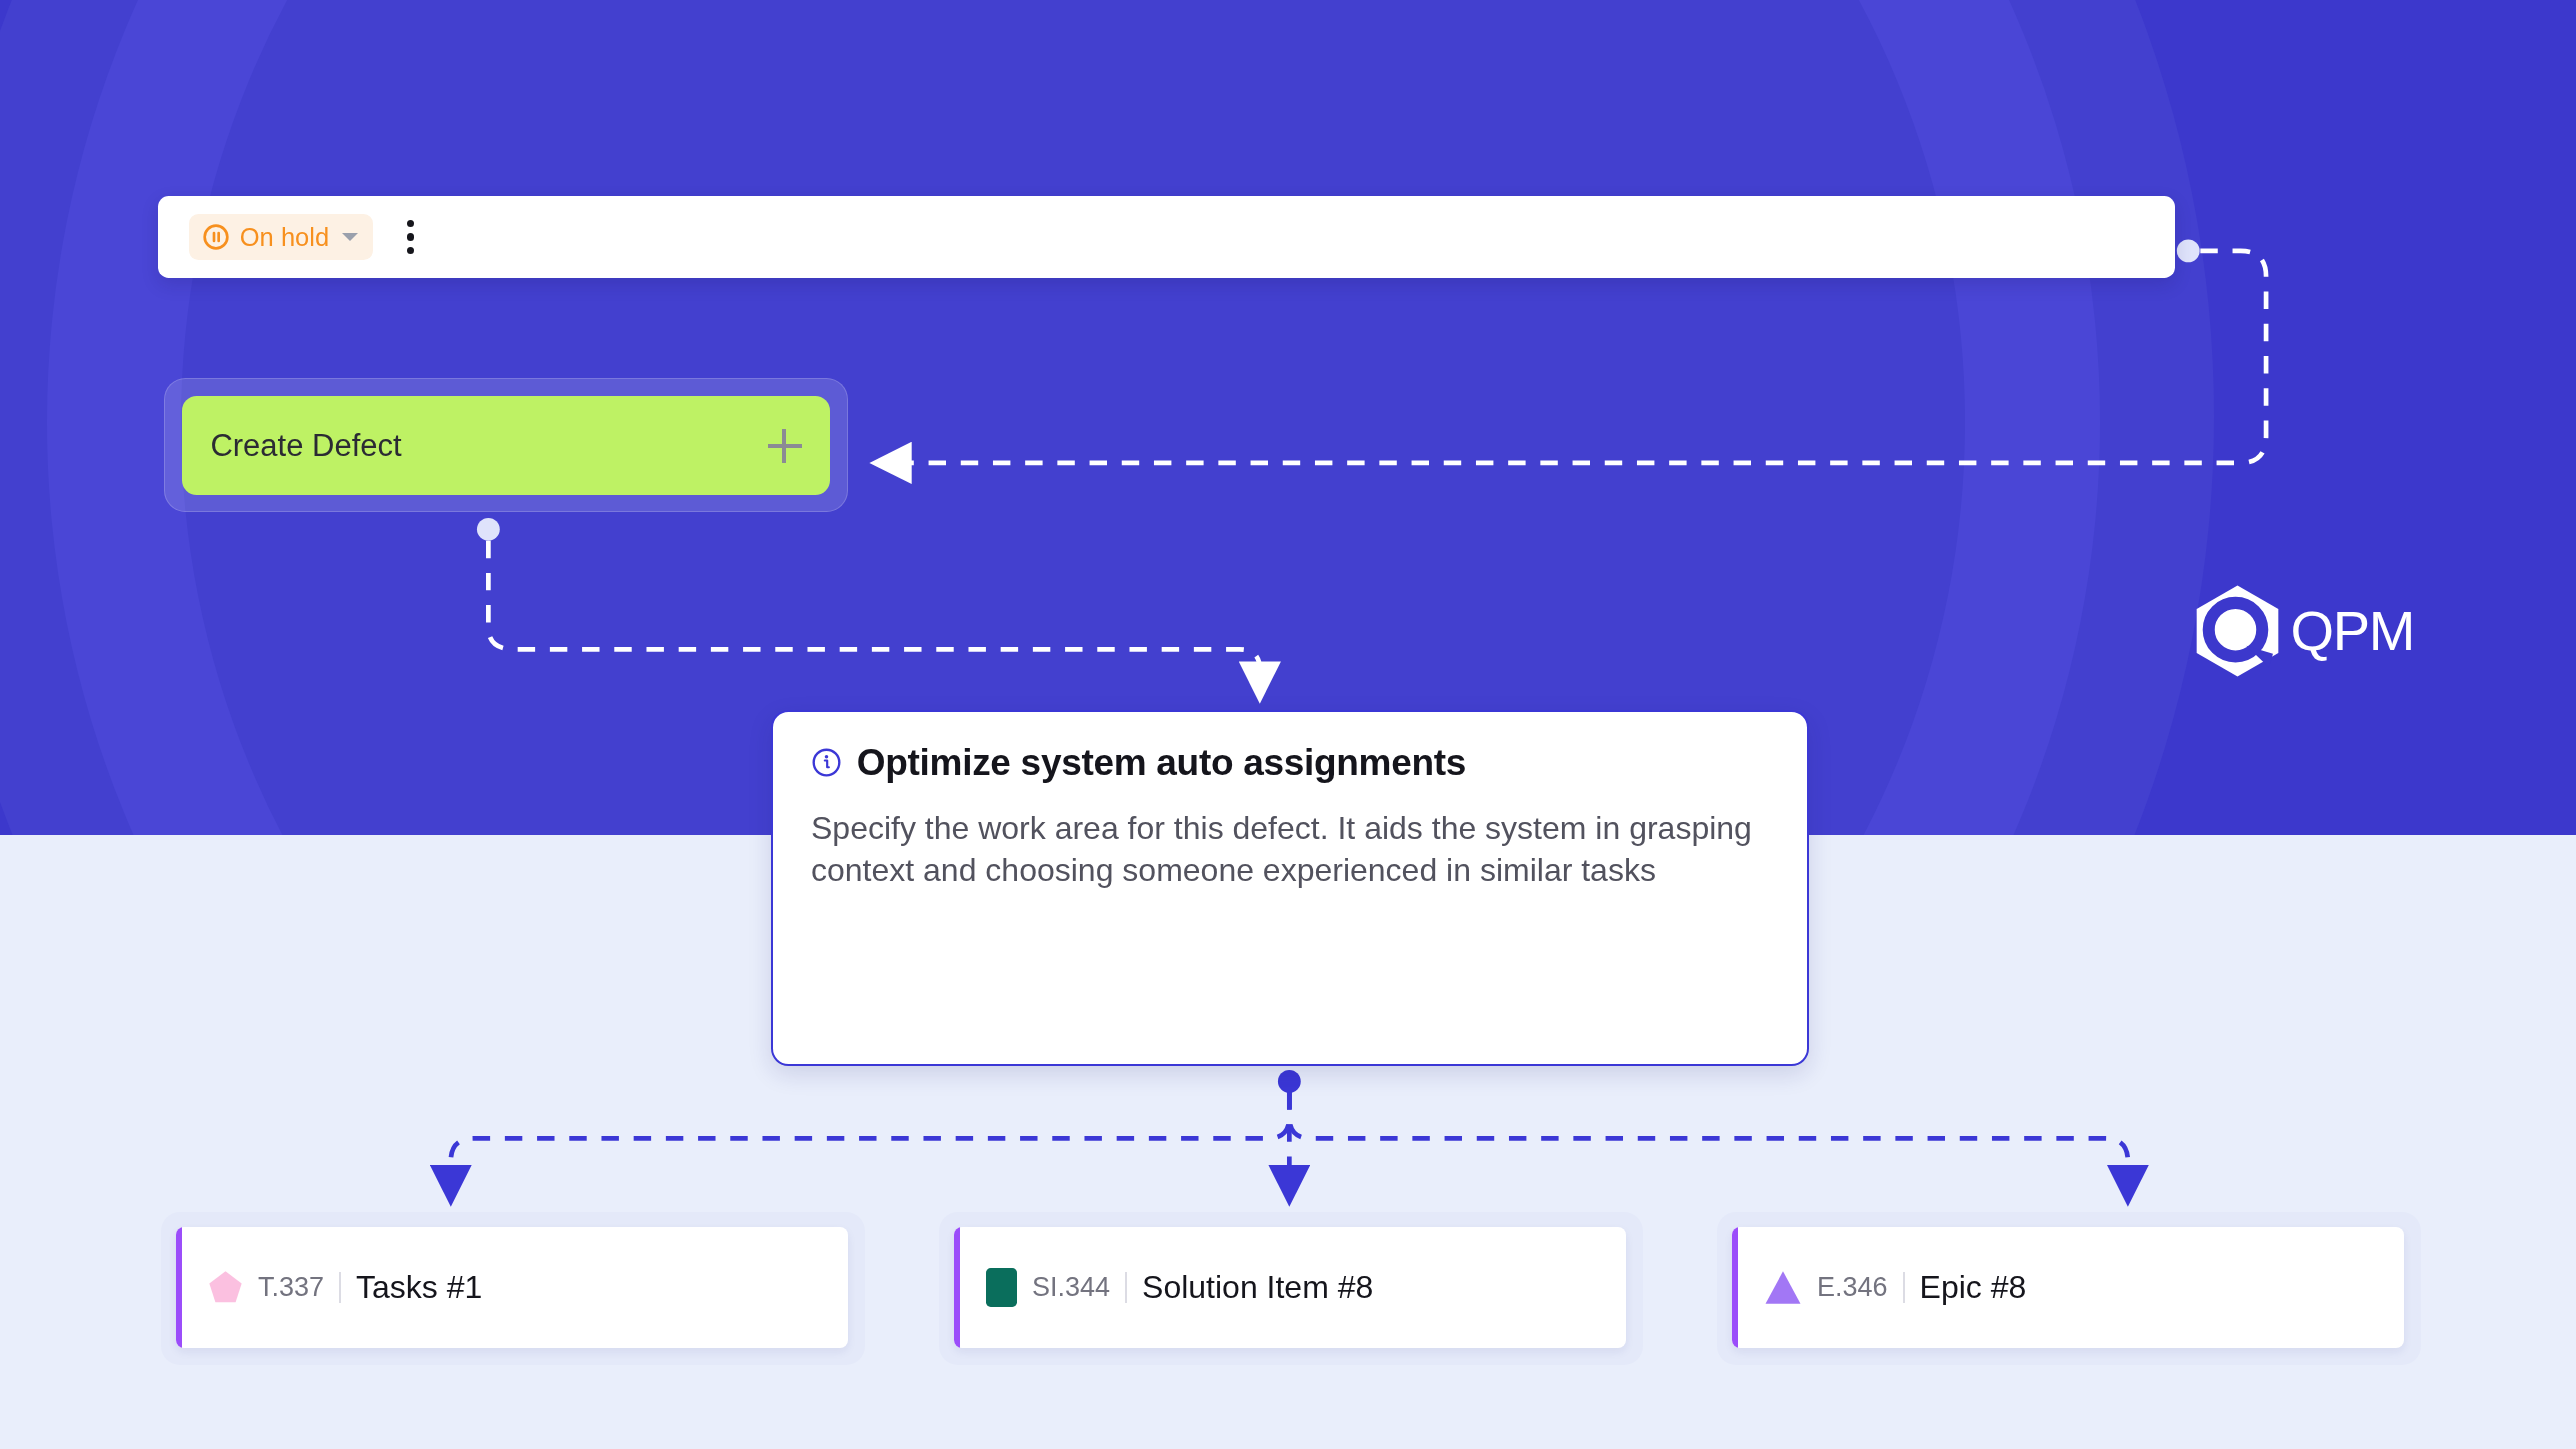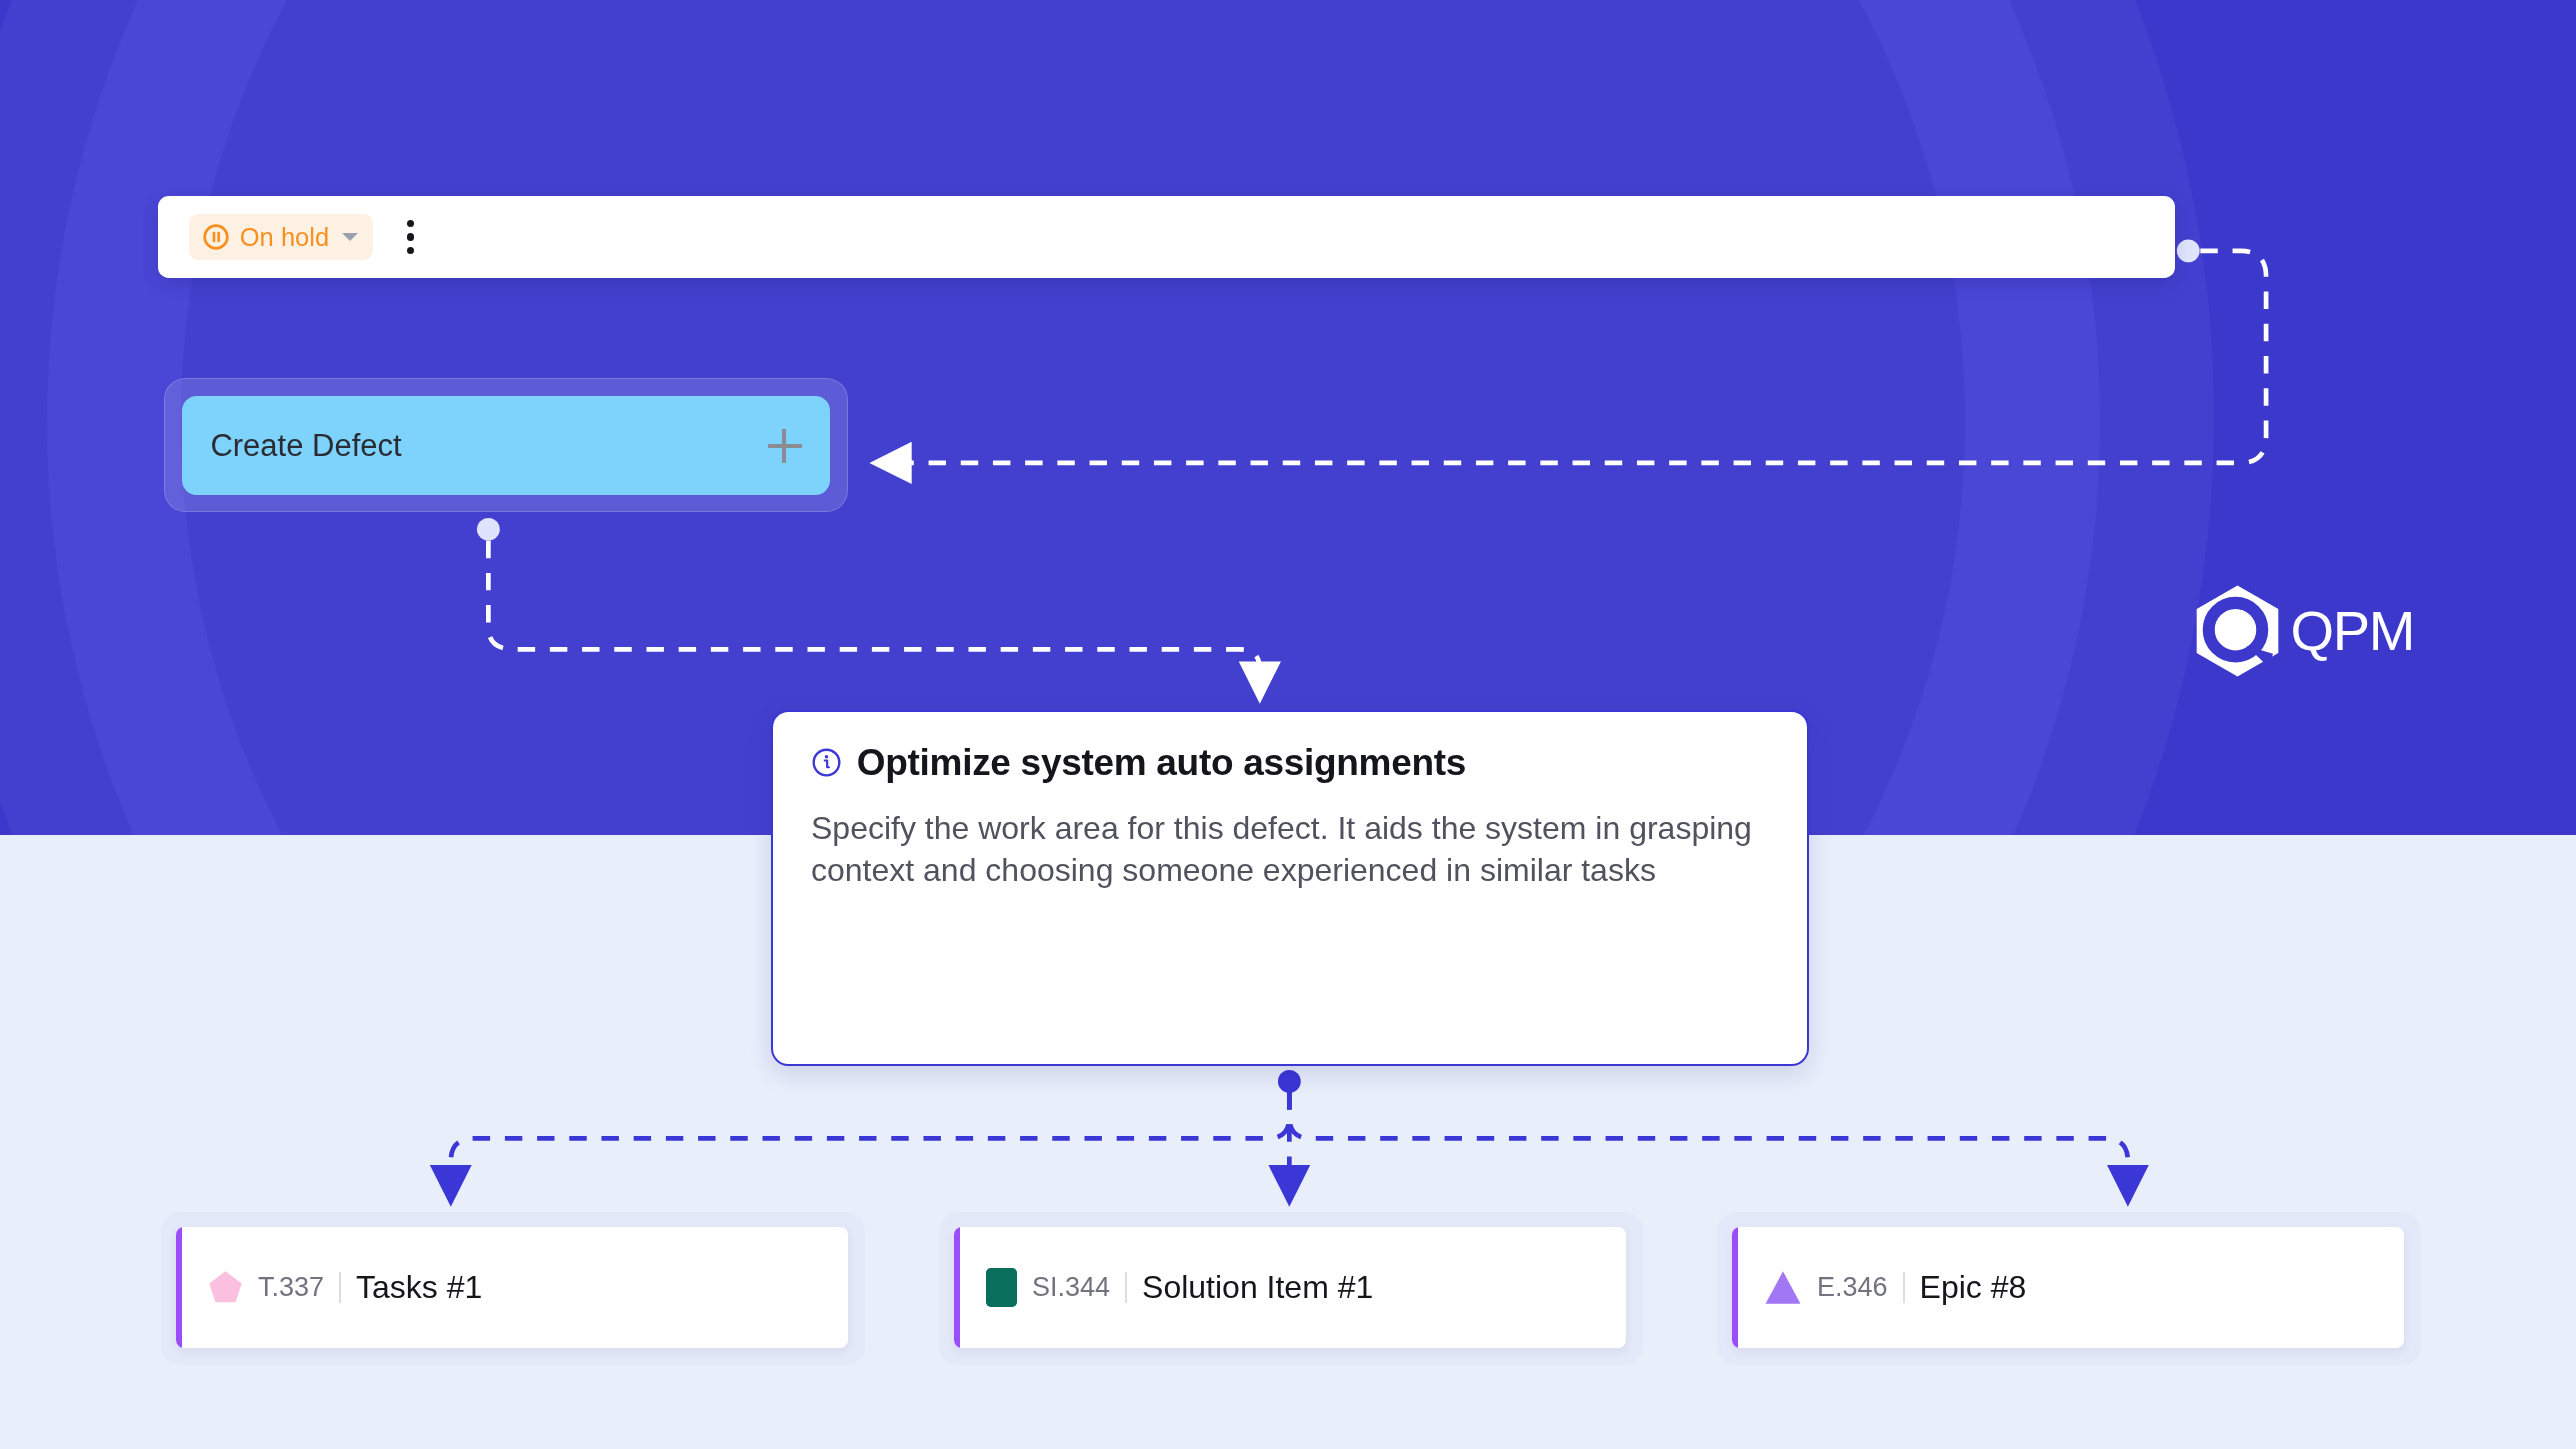--- a/index.html
+++ b/index.html
@@ -67,21 +67,21 @@
   .kebab { display:flex; flex-direction:column; gap:6px; padding:6.7px 10.7px; cursor:pointer; }
   .kebab span { width:7.4px;height:7.4px;border-radius:50%;background:#16161c; display:block; }
 
   
   #create-defect-node {
     position:absolute; left:164px; top:378px; width:684px; height:134px;
     background:rgba(255,255,255,.14); border:1.3px solid rgba(255,255,255,.18);
     border-radius:21.5px; padding:17.4px;
   }
   #create-defect-field {
-    width:100%; height:99px; background:#7dd3fc; border-radius:14.8px;
+    width:100%; height:99px; background:#bef264; border-radius:14.8px;
     display:flex; align-items:center; padding:0 28px;
   }
   #create-defect-field .lbl { flex:1; font-size:31px; color:#2b2b33; }
   .plus { width:34px; height:34px; position:relative; }
   .plus::before,.plus::after{content:"";position:absolute;background:#8b8b94;}
   .plus::before{left:0;top:14.8px;width:34px;height:4px;}
   .plus::after{top:0;left:14.8px;height:34px;width:4px;}
 
   
   #info-card {
@@ -219,21 +219,21 @@
   </div>
 </div>
 
 <div class="item-node n2">
   <div class="item-card">
     <span class="accent"></span>
     <div class="item-inner">
       <span class="ic-sq"></span>
       <span class="item-code">SI.344</span>
       <span class="vdiv"></span>
-      <span class="item-title">Solution Item #1</span>
+      <span class="item-title">Solution Item #8</span>
     </div>
   </div>
 </div>
 
 <div class="item-node n3">
   <div class="item-card">
     <span class="accent"></span>
     <div class="item-inner">
       <svg class="ic-tri" viewBox="0 0 56 52">
         <path d="M28 2 L54 50 H2 Z" fill="#a277f5"></path>

